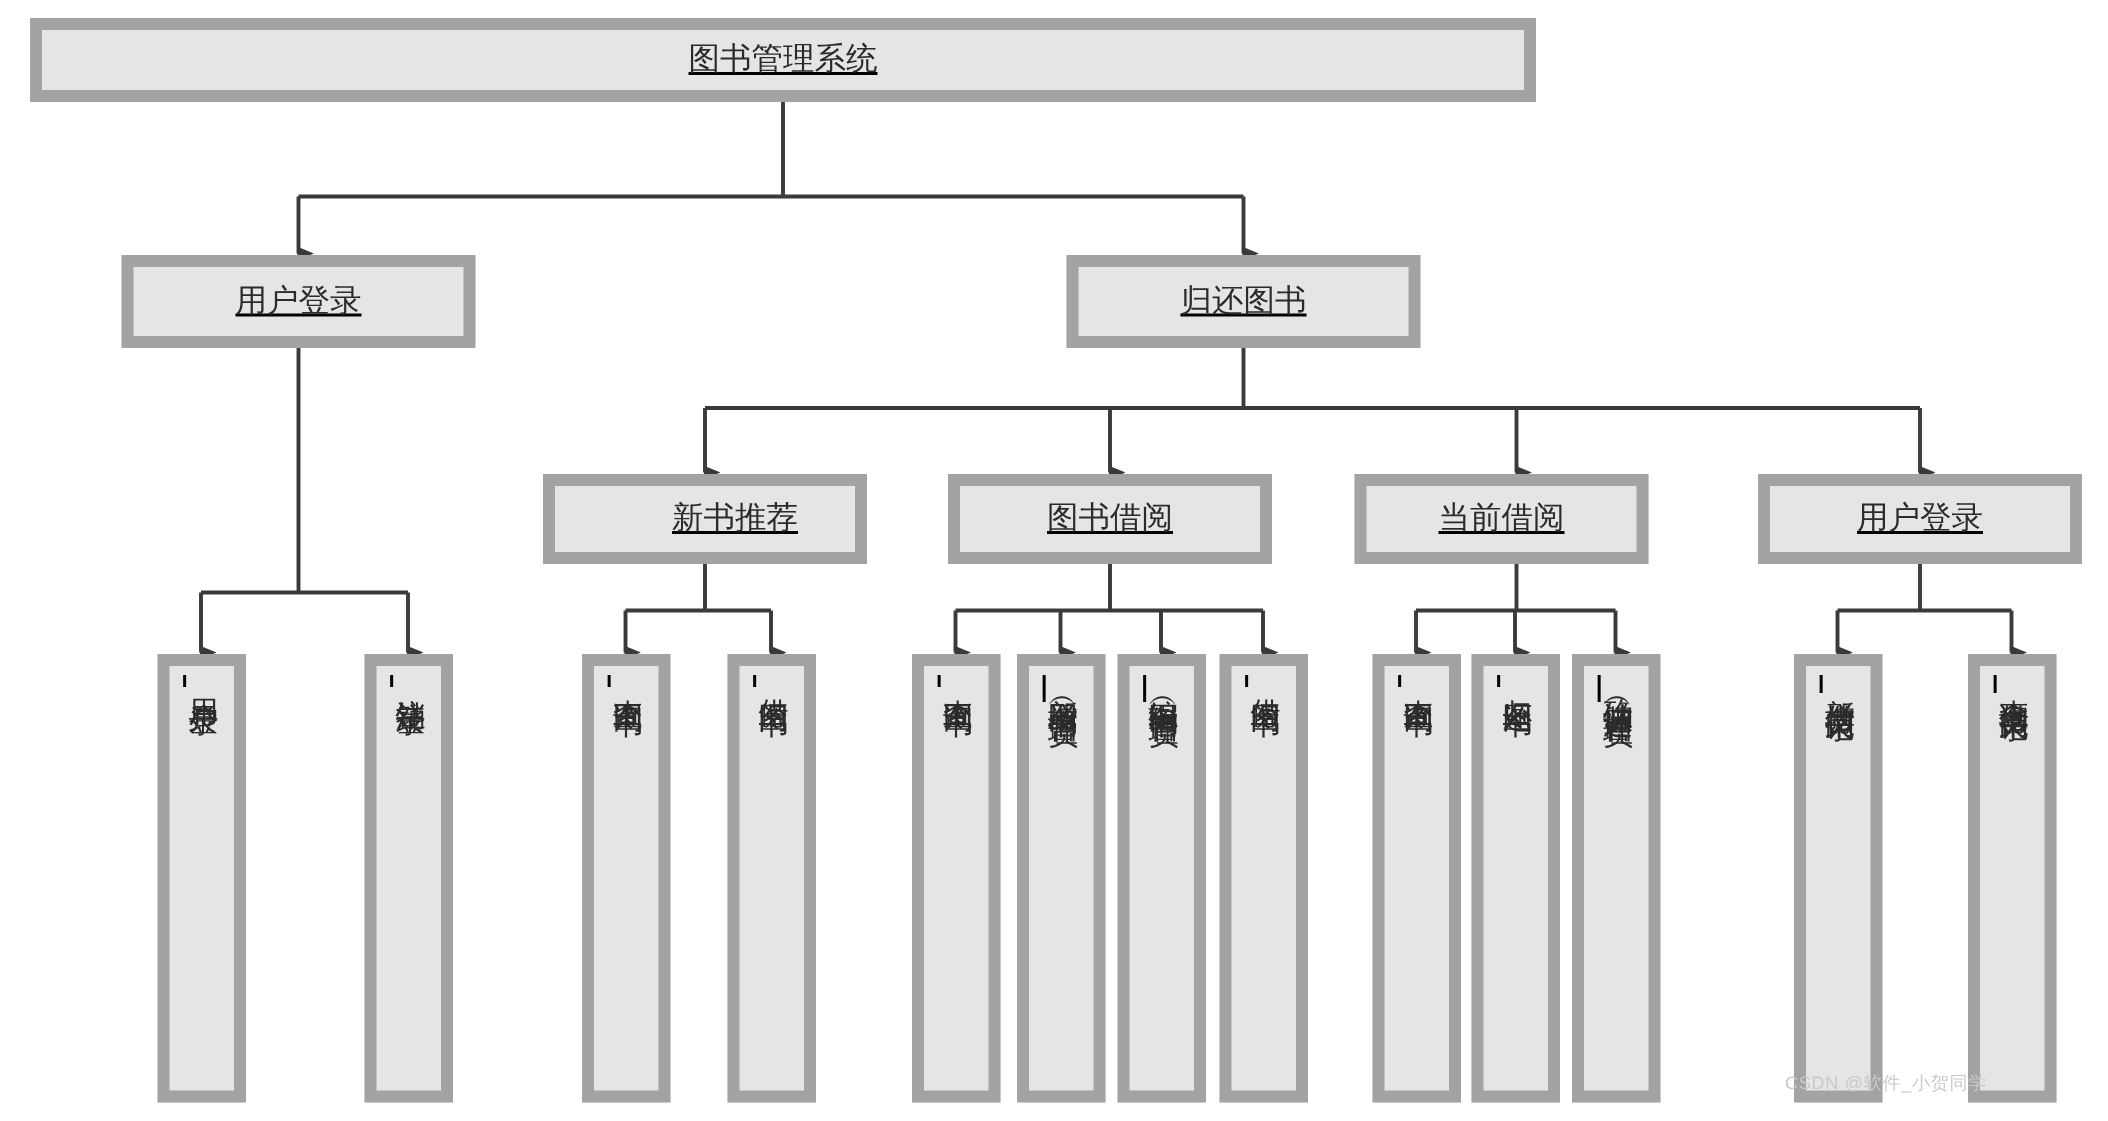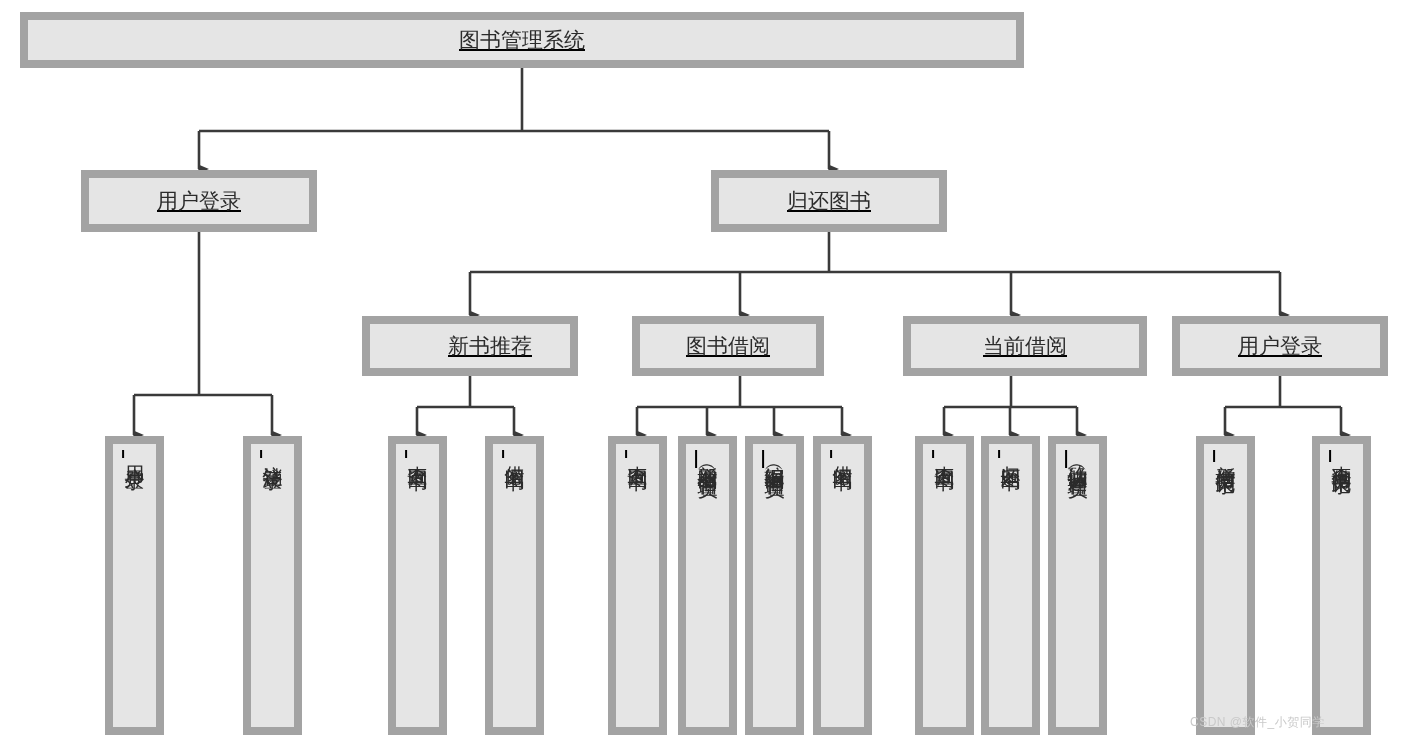--- a/index.html
+++ b/index.html
@@ -70,24 +70,24 @@
       </div>
       <div class="node h-node" style="left: 81px; top: 170px; width: 236px; height: 62px;">
         <span class="lbl">用户登录</span>
       </div>
       <div class="node h-node" style="left: 711px; top: 170px; width: 236px; height: 62px;">
         <span class="lbl">归还图书</span>
       </div>
       <div class="node h-node" style="left: 362px; top: 316px; width: 216px; height: 60px; padding-left: 40px;">
         <span class="lbl">新书推荐</span>
       </div>
-      <div class="node h-node" style="left: 632px; top: 316px; width: 192px; height: 60px;">
+      <div class="node h-node" style="left: 632px; top: 316px; width: 216px; height: 60px;">
         <span class="lbl">图书借阅</span>
       </div>
-      <div class="node h-node" style="left: 903px; top: 316px; width: 244px; height: 60px;">
+      <div class="node h-node" style="left: 903px; top: 316px; width: 196px; height: 60px;">
         <span class="lbl">当前借阅</span>
       </div>
       <div class="node h-node" style="left: 1172px; top: 316px; width: 216px; height: 60px;">
         <span class="lbl">用户登录</span>
       </div>
       <div class="node v-node" style="left: 105px; top: 436px; width: 59px; height: 299px;">
         <span class="lbl">用户登录</span>
       </div>
       <div class="node v-node" style="left: 243px; top: 436px; width: 59px; height: 299px;">
         <span class="lbl">注销登录</span>

